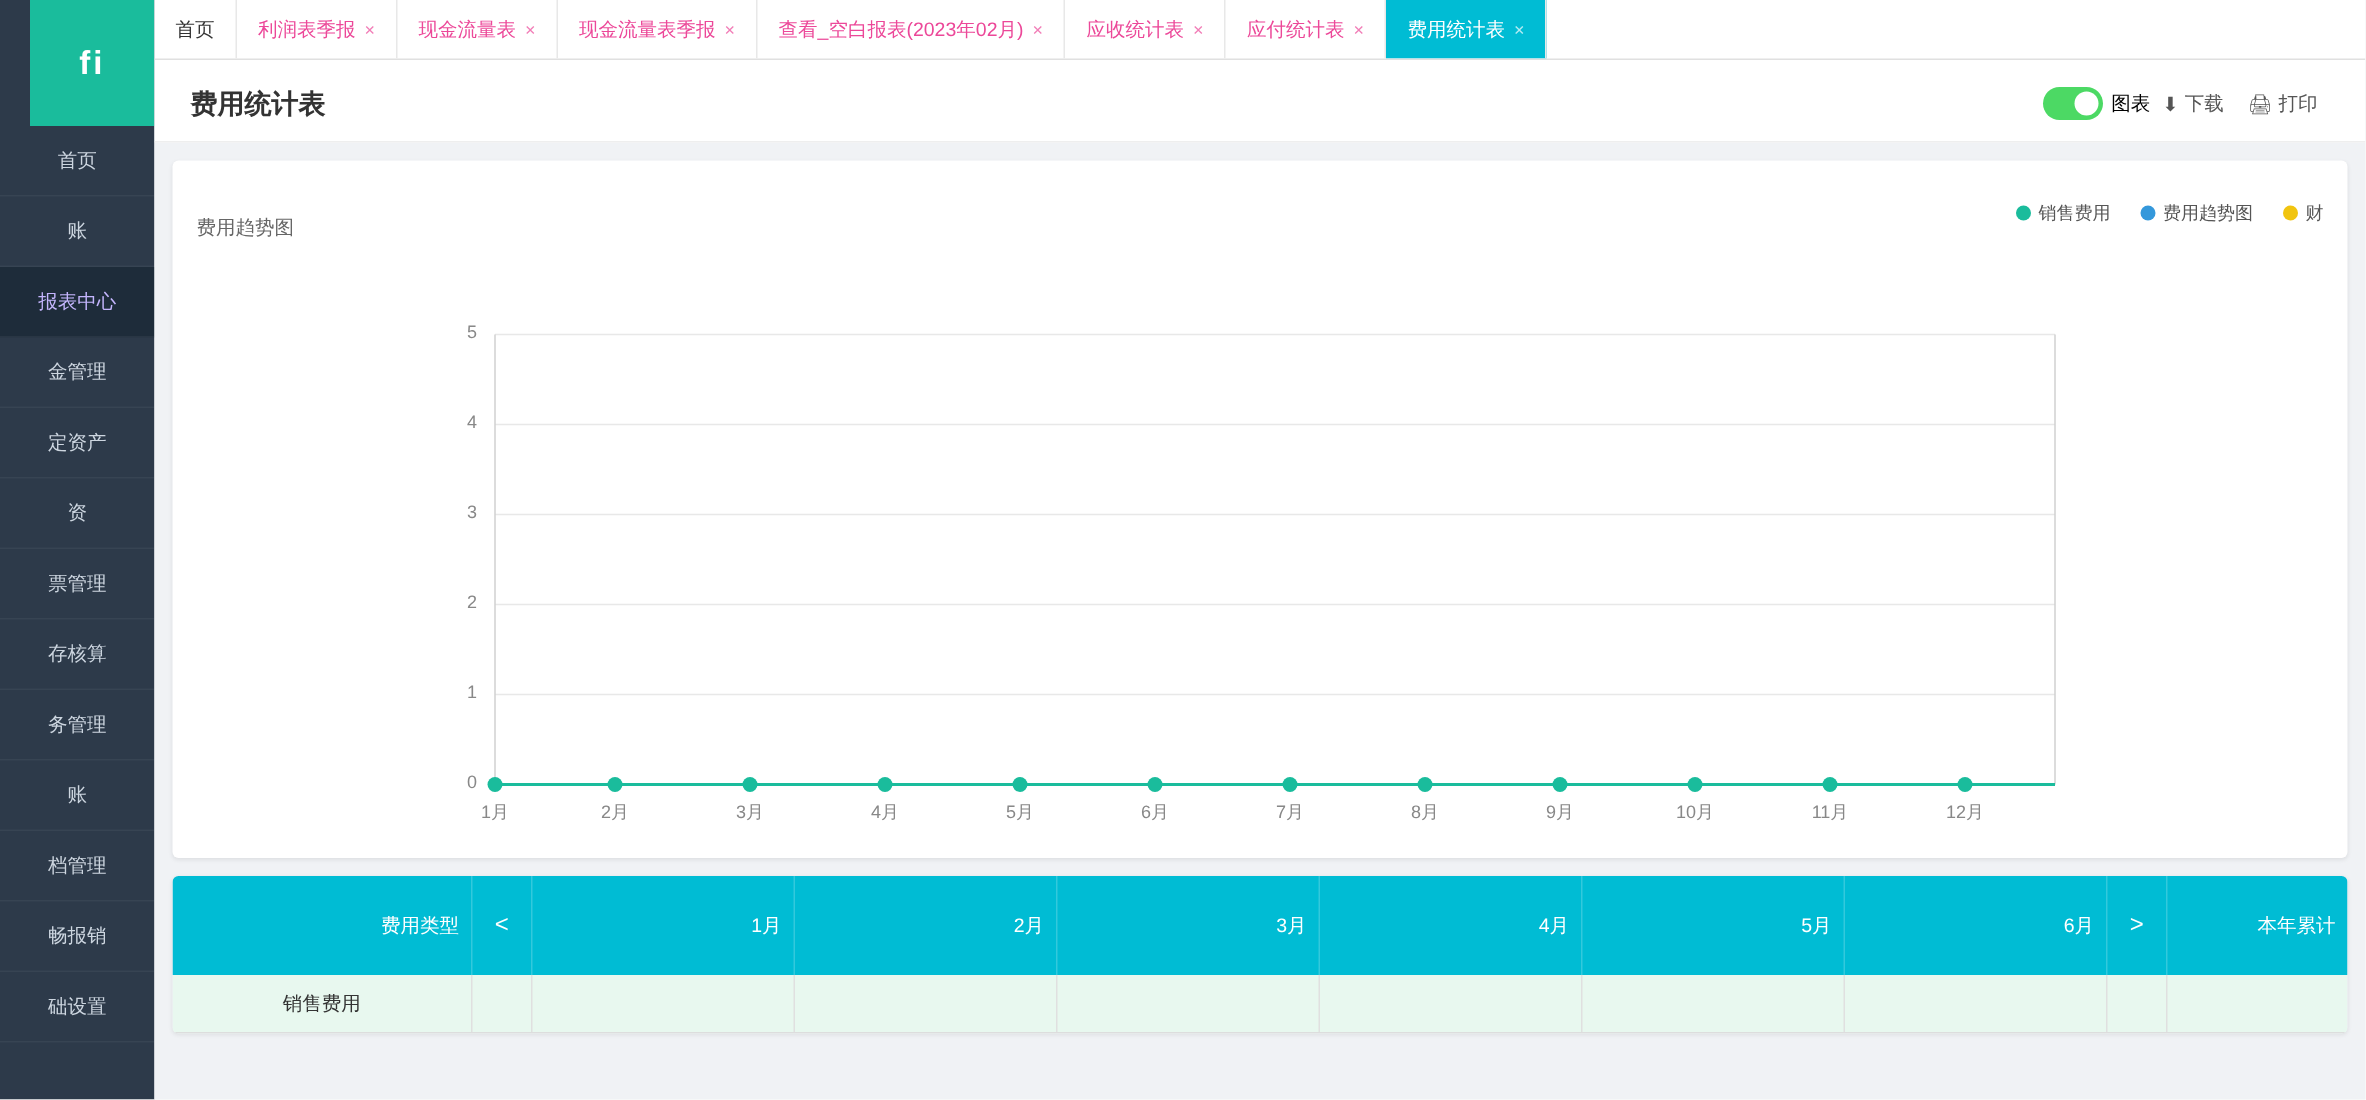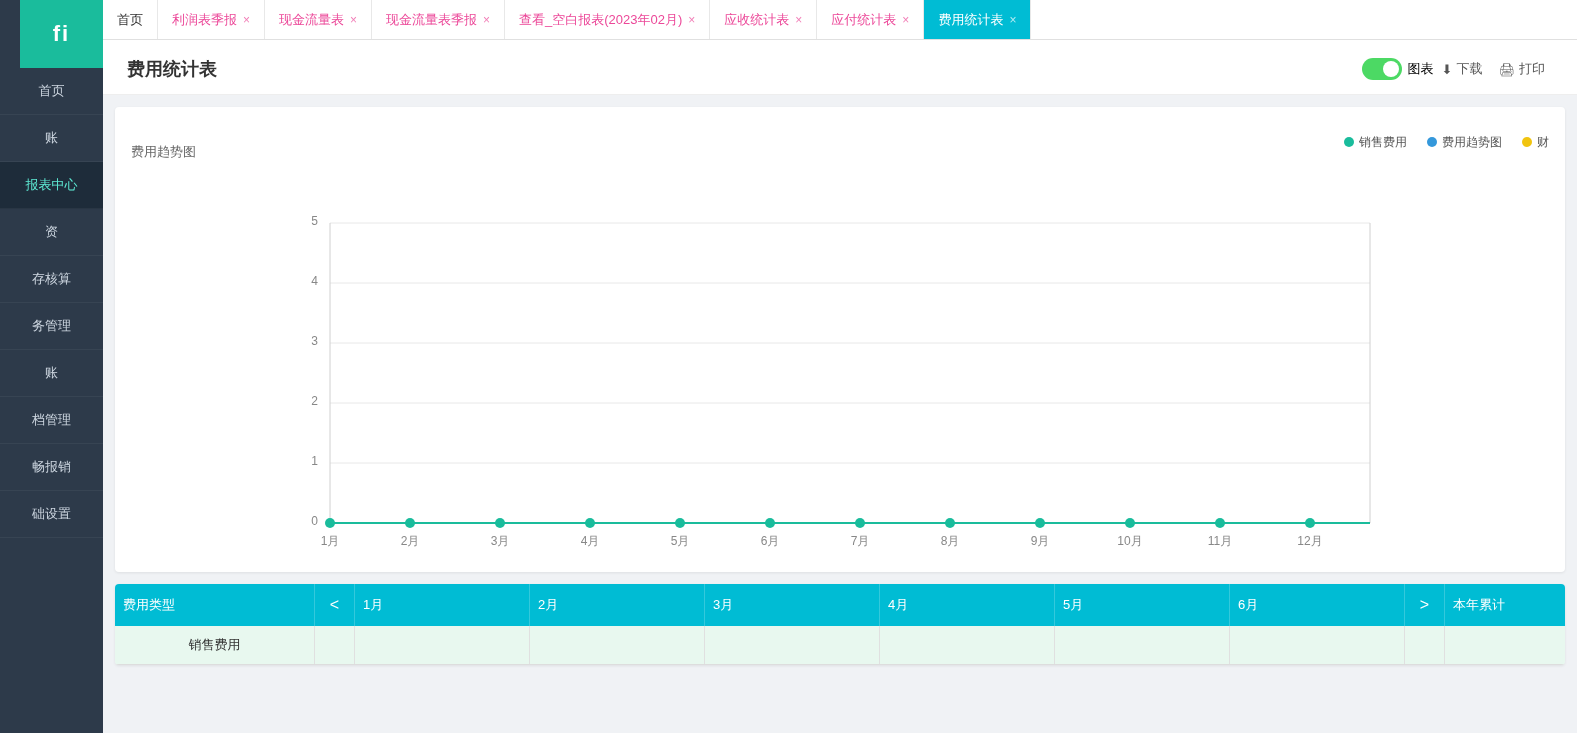--- a/index.html
+++ b/index.html
@@ -9,40 +9,40 @@
     .sidebar {
       width: 103px;
       background: #2d3a4a;
       display: flex;
       flex-direction: column;
       flex-shrink: 0;
       height: 100%;
       overflow: hidden;
     }
     .sidebar-logo {
-      height: 68px;
+      height: 84px;
       background: #1abc9c;
       display: flex;
       align-items: center;
       justify-content: center;
       color: white;
       font-size: 22px;
       font-weight: bold;
       letter-spacing: 2px;
       margin-left: 20px;
     }
     .sidebar-item {
       color: #cdd6e0;
       padding: 14px 10px;
       text-align: center;
       cursor: pointer;
       font-size: 13px;
       border-bottom: 1px solid rgba(255,255,255,0.05);
     }
-    .sidebar-item.active { background: #1e2c3a; color: #5eead4; }
+    .sidebar-item.active { background: #1e2c3a; color: #c4b5fd; }
 
     
     .main {
       flex: 1;
       display: flex;
       flex-direction: column;
       overflow: hidden;
       background: #f0f2f5;
     }
 
@@ -189,22 +189,22 @@
       box-shadow: 0 1px 3px rgba(0,0,0,0.08);
     }
     .table-header-row {
       background: #00bcd4;
       color: white;
       display: grid;
       grid-template-columns: 200px 40px 1fr 1fr 1fr 1fr 1fr 1fr 40px 120px;
       font-size: 13px;
     }
     .table-header-cell {
-      padding: 12px 8px;
-      text-align: left;
+      padding: 24px 8px;
+      text-align: right;
       font-weight: 500;
       border-right: 1px solid rgba(255,255,255,0.2);
     }
     .table-header-cell:last-child { border-right: none; }
     .table-data-row {
       background: #e8f8ef;
       display: grid;
       grid-template-columns: 200px 40px 1fr 1fr 1fr 1fr 1fr 1fr 40px 120px;
       border-bottom: 1px solid #ddd;
     }
@@ -226,21 +226,24 @@
     }
   </style>
 </head>
 <body>
 
 <div class="sidebar">
   <div class="sidebar-logo">fi</div>
   <div class="sidebar-item">首页</div>
   <div class="sidebar-item">账</div>
   <div class="sidebar-item active">报表中心</div>
+  <div class="sidebar-item">金管理</div>
+  <div class="sidebar-item">定资产</div>
   <div class="sidebar-item">资</div>
+  <div class="sidebar-item">票管理</div>
   <div class="sidebar-item">存核算</div>
   <div class="sidebar-item">务管理</div>
   <div class="sidebar-item">账</div>
   <div class="sidebar-item">档管理</div>
   <div class="sidebar-item">畅报销</div>
   <div class="sidebar-item">础设置</div>
 </div>
 
 <div class="main">
 

